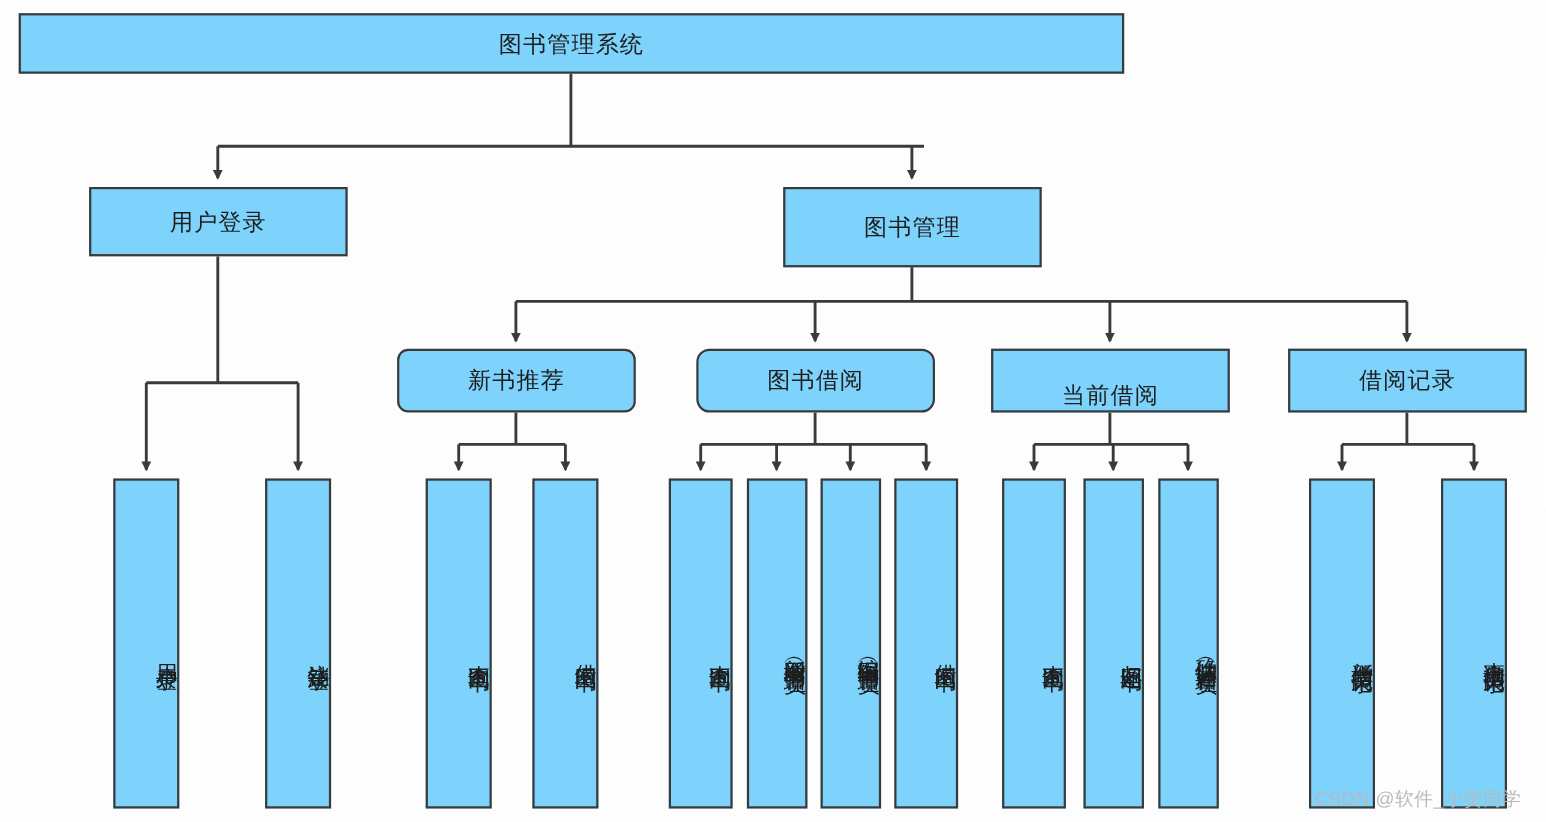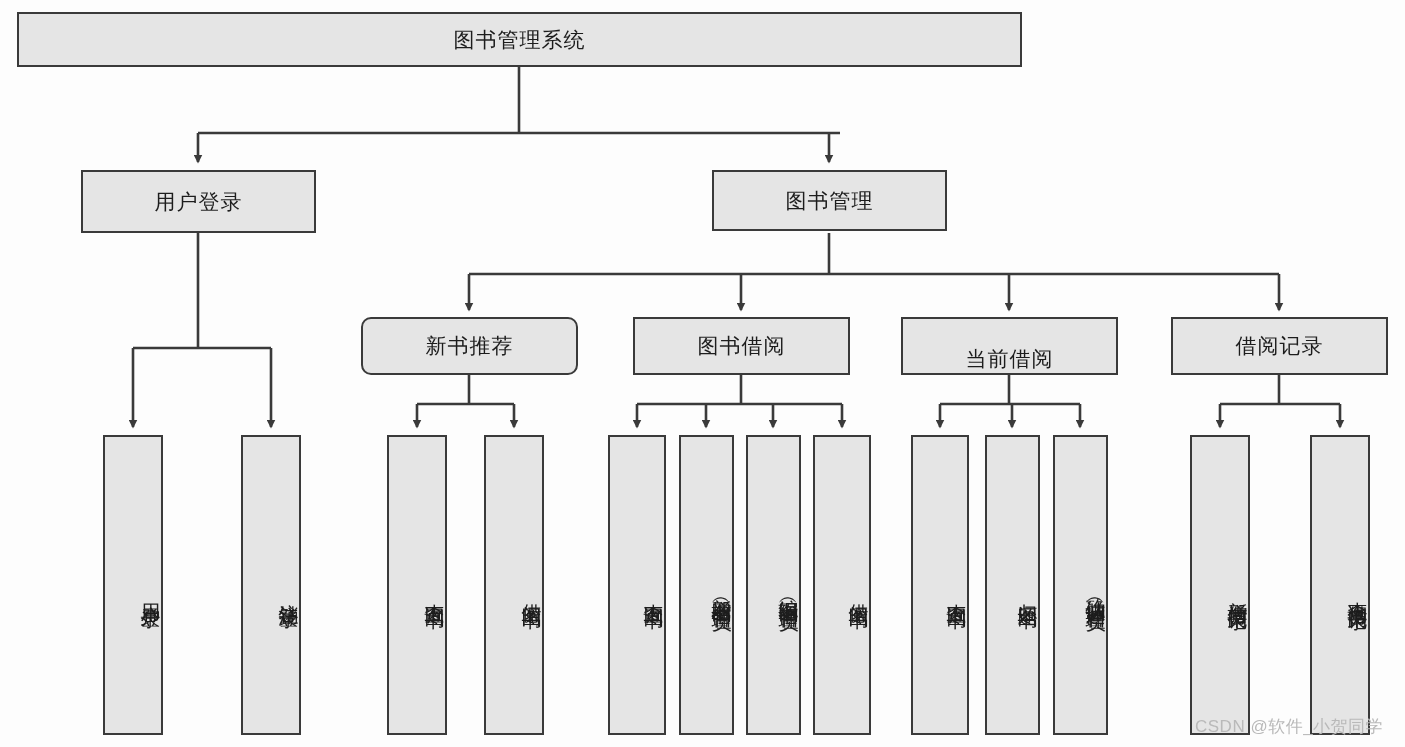--- a/index.html
+++ b/index.html
@@ -21,21 +21,21 @@
     position: absolute;
     left: 0;
     top: 0;
     width: 1405px;
     height: 747px;
     pointer-events: none;
   }
   .node {
     position: absolute;
     box-sizing: border-box;
-    background: #e5e5e5;
+    background: #7dd3fc;
     border: 2px solid #3a3a3a;
     display: flex;
     align-items: center;
     justify-content: center;
     color: #1d1d1d;
   }
   .node.horiz {
     font-size: 21px;
     letter-spacing: 1px;
   }
@@ -117,27 +117,27 @@
     </g>
   </svg>
 
   <div id="nodes">
       <div class="node horiz" style="left: 17px; top: 12px; width: 1005px; height: 55px;">
         <span class="txt">图书管理系统</span>
       </div>
       <div class="node horiz" style="left: 81px; top: 170px; width: 235px; height: 63px;">
         <span class="txt">用户登录</span>
       </div>
-      <div class="node horiz" style="left: 712px; top: 170px; width: 235px; height: 61px;">
+      <div class="node horiz" style="left: 712px; top: 170px; width: 235px; height: 73px;">
         <span class="txt">图书管理</span>
       </div>
       <div class="node horiz" style="left: 361px; top: 317px; width: 217px; height: 58px; border-radius: 10px;">
         <span class="txt">新书推荐</span>
       </div>
-      <div class="node horiz" style="left: 633px; top: 317px; width: 217px; height: 58px;">
+      <div class="node horiz" style="left: 633px; top: 317px; width: 217px; height: 58px; border-radius: 12px;">
         <span class="txt">图书借阅</span>
       </div>
       <div class="node horiz" style="left: 901px; top: 317px; width: 217px; height: 58px; align-items: flex-end;">
         <span class="txt">当前借阅</span>
       </div>
       <div class="node horiz" style="left: 1171px; top: 317px; width: 217px; height: 58px;">
         <span class="txt">借阅记录</span>
       </div>
       <div class="node vert" style="left: 103px; top: 435px; width: 60px; height: 300px;">
         <span class="txt">用户登录</span>

